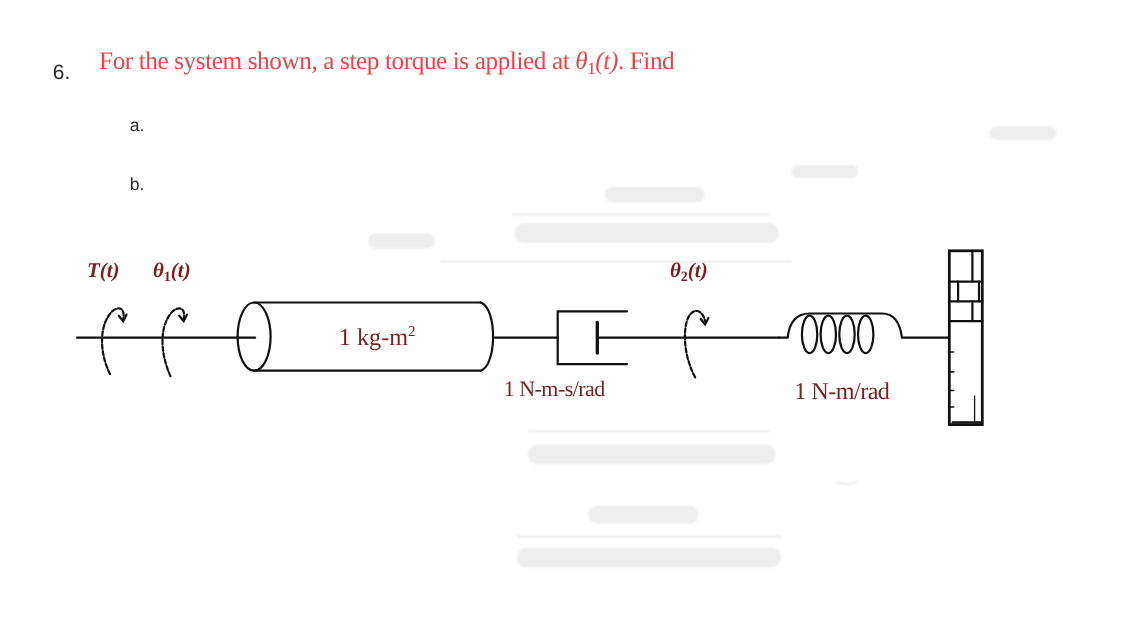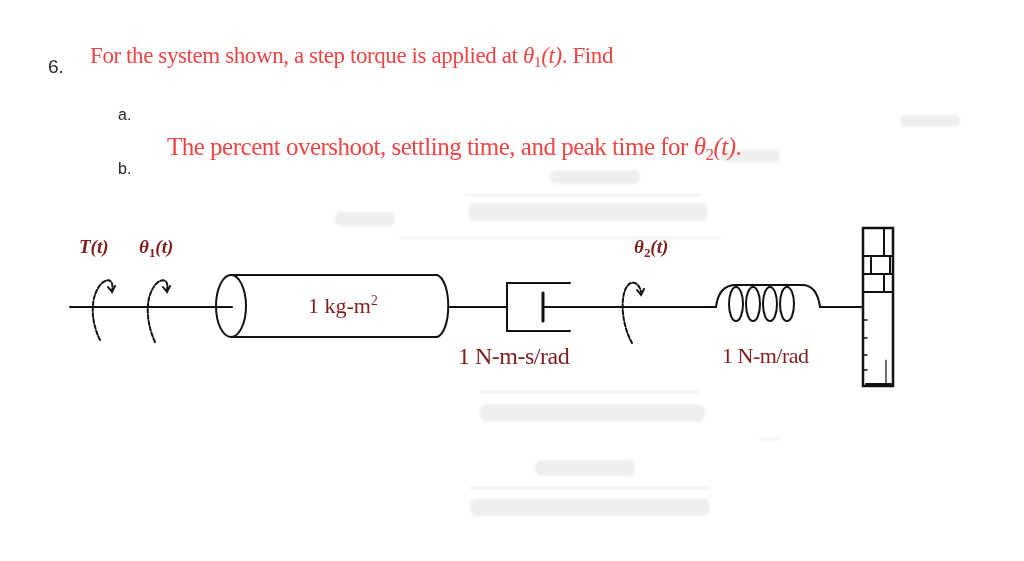--- a/index.html
+++ b/index.html
@@ -73,23 +73,20 @@
 
   <div class="num-label" style="left:48px; top:56px; font-size:19px;">6.</div>
 
   <div class="line-text" style="left:90px; top:43px; font-size:23px; letter-spacing:-0.4px;">
     <span>For the system shown, a step torque is applied at </span><span class="math"><span>θ</span><span class="sub">1</span><span>(t)</span></span><span>. Find</span>
   </div>
 
   <div class="num-label" style="left:118px; top:106px; font-size:16px;">a.</div>
 
   <div class="num-label" style="left:118px; top:160px; font-size:16px;">b.</div>
-  <div class="line-text" style="left:167px; top:133px; font-size:25px; letter-spacing:-0.5px;">
-    <span>The percent overshoot, settling time, and peak time for </span><span class="math"><span>θ</span><span class="sub">2</span><span>(t)</span></span><span>.</span>
-  </div>
 
   <svg class="diagram" width="1024" height="561">
     <g stroke="#111" stroke-width="2" fill="none" stroke-linecap="round">
 
       <line x1="70" y1="307" x2="232" y2="307"></line>
 
       <g>
         <path d="M100 340 C 90 320, 90 295, 102 283 C 108 278, 114 280, 112 290" stroke-dasharray="4 2"></path>
         <path d="M108 287 l4 5 l3 -6"></path>
       </g>
@@ -143,21 +140,21 @@
           <line x1="863" y1="338" x2="867" y2="338"></line>
           <line x1="863" y1="355" x2="867" y2="355"></line>
           <line x1="863" y1="370" x2="867" y2="370"></line>
         </g>
       </g>
     </g>
   </svg>
 
   <div class="dlabel math" style="left:79px; top:236px; font-size:19px; font-weight:bold;">T(t)</div>
   <div class="dlabel math" style="left:139px; top:236px; font-size:19px; font-weight:bold;"><span>θ</span><span class="sub">1</span><span>(t)</span></div>
-  <div class="dlabel math" style="left:609px; top:236px; font-size:19px; font-weight:bold;margin-left:25px;"><span>θ</span><span class="sub">2</span><span>(t)</span></div>
+  <div class="dlabel math" style="left:609px; top:236px; font-size:19px; font-weight:bold;"><span>θ</span><span class="sub">2</span><span>(t)</span></div>
 
   <div class="dlabel" style="left:292px; top:293px; font-size:22px;margin-left:16px;"><span>1 kg-m</span><sup style="font-size:0.62em;">2</sup></div>
 
-  <div class="dlabel" style="left:458px; top:343px; font-size:24px; letter-spacing:-0.5px;">1 N-m-s/rad</div>
+  <div class="dlabel" style="left:458px; top:343px; font-size:20px; letter-spacing:-0.5px;">1 N-m-s/rad</div>
 
   <div class="dlabel" style="left:706px; top:343px; font-size:22px; letter-spacing:-0.5px;margin-left:16px;">1 N-m/rad</div>
 
 </div>
 
 </body></html>

